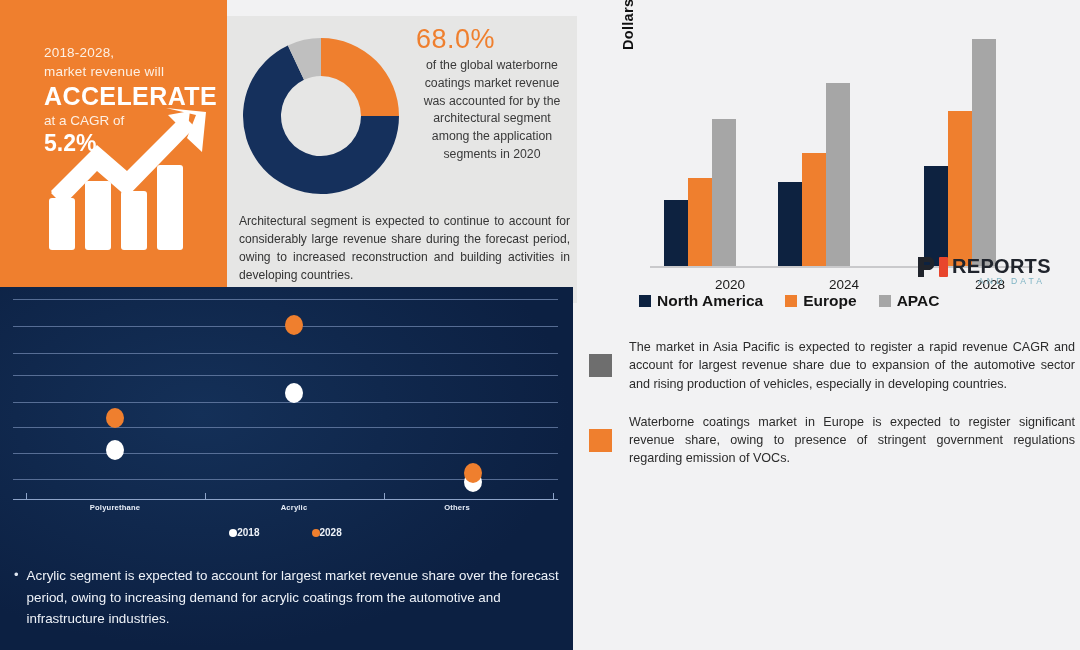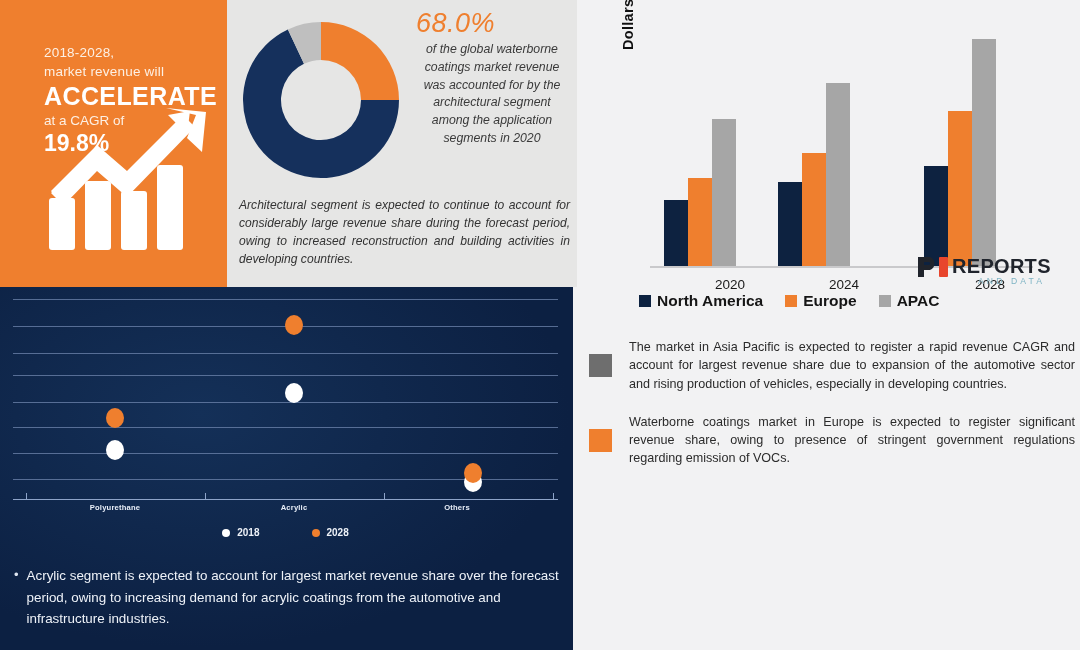--- a/index.html
+++ b/index.html
@@ -19,23 +19,22 @@
   }
   .op-l1{position:absolute;left:44px;top:45px;font-size:13.5px;color:#fdf0e4;letter-spacing:.2px;}
   .op-l2{position:absolute;left:44px;top:64px;font-size:13.5px;color:#fdf0e4;letter-spacing:.2px;}
   .op-accel{position:absolute;left:44px;top:82px;font-size:25px;font-weight:bold;letter-spacing:.4px;color:#ffffff;}
   .op-l3{position:absolute;left:44px;top:113px;font-size:13.5px;color:#fdf0e4;}
   .op-cagr{position:absolute;left:44px;top:130px;font-size:23px;font-weight:bold;color:#ffffff;}
   .growth-icon{position:absolute;left:35px;top:105px;width:180px;height:155px;}
 
   
   .mid-panel{
-    position:absolute;left:227px;top:0;width:408px;height:287px;
+    position:absolute;left:227px;top:16px;width:408px;height:287px;
     background:#e6e6e5;
-    font-style:italic;
   }
   .donut-wrap{position:absolute;left:9px;top:12px;width:170px;height:175px;}
   .stat-pct{
     position:absolute;left:189px;top:8px;
     font-size:27px;color:#ef7f2e;letter-spacing:.5px;
   }
   .stat-body{
     position:absolute;left:190px;top:41px;width:150px;
     font-size:12.3px;line-height:1.45;color:#3a3a3a;text-align:center;
   }
@@ -110,21 +109,21 @@
   .dot.d2028{background:#ef7f2e;}
   .dp-xlabel{
     position:absolute;font-size:7.6px;font-weight:bold;color:#e8eef8;
     text-align:center;width:120px;letter-spacing:.2px;
   }
   .dp-legend{
     position:absolute;left:0;top:232px;width:545px;
     display:flex;justify-content:center;align-items:center;gap:52px;
     font-size:10px;font-weight:bold;color:#eef2f8;
   }
-  .dpl-item{display:flex;align-items:center;gap:7px;}
+  .dpl-item{display:flex;align-items:center;}
   .dpl-dot{width:8px;height:8px;border-radius:50%;display:inline-block;}
   .dpl-dot.w{background:#ffffff;}
   .dpl-dot.o{background:#ef7f2e;}
 
   .navy-bullet{
     position:absolute;left:14px;top:278px;width:548px;
     display:flex;
   }
   .nb-dot{color:#dfe6f2;font-size:13px;margin-right:8px;line-height:1.55;}
   .nb-tx{font-size:13.4px;line-height:1.62;color:#eef2f8;}
@@ -143,21 +142,21 @@
         <rect x="122" y="60" width="26" height="85" rx="3"></rect>
         <path d="M16 88 L62 44 L92 70 L142 19 L133 10 L155 6 L152 30 L143 21 L93 88 L63 62 L27 99 Z"></path>
         <path d="M16 86 L62 40 L92 66 L148 10 L160 22 L92 92 L62 66 L28 101 Z"></path>
         <path d="M131 3 L171 7 L167 47 L152 33 L161 10 Z"></path>
       </g>
     </svg>
     <div class="op-l1">2018-2028,</div>
     <div class="op-l2">market revenue will</div>
     <div class="op-accel">ACCELERATE</div>
     <div class="op-l3">at a CAGR of</div>
-    <div class="op-cagr">19.8%</div>
+    <div class="op-cagr">5.2%</div>
   </div>
 
   <div class="mid-panel">
     <div class="donut-wrap">
       <svg viewBox="0 0 170 175" width="170" height="175">
         <g transform="translate(85,88)">
 
           <path d="M0,-78 A78,78 0 0,1 78,0 L40,0 A40,40 0 0,0 0,-40 Z" fill="#ef7f2e"></path>
 
           <path d="M78,0 A78,78 0 1,1 -33.1,-70.6 L-17.0,-36.2 A40,40 0 1,0 40,0 Z" fill="#15305c"></path>

